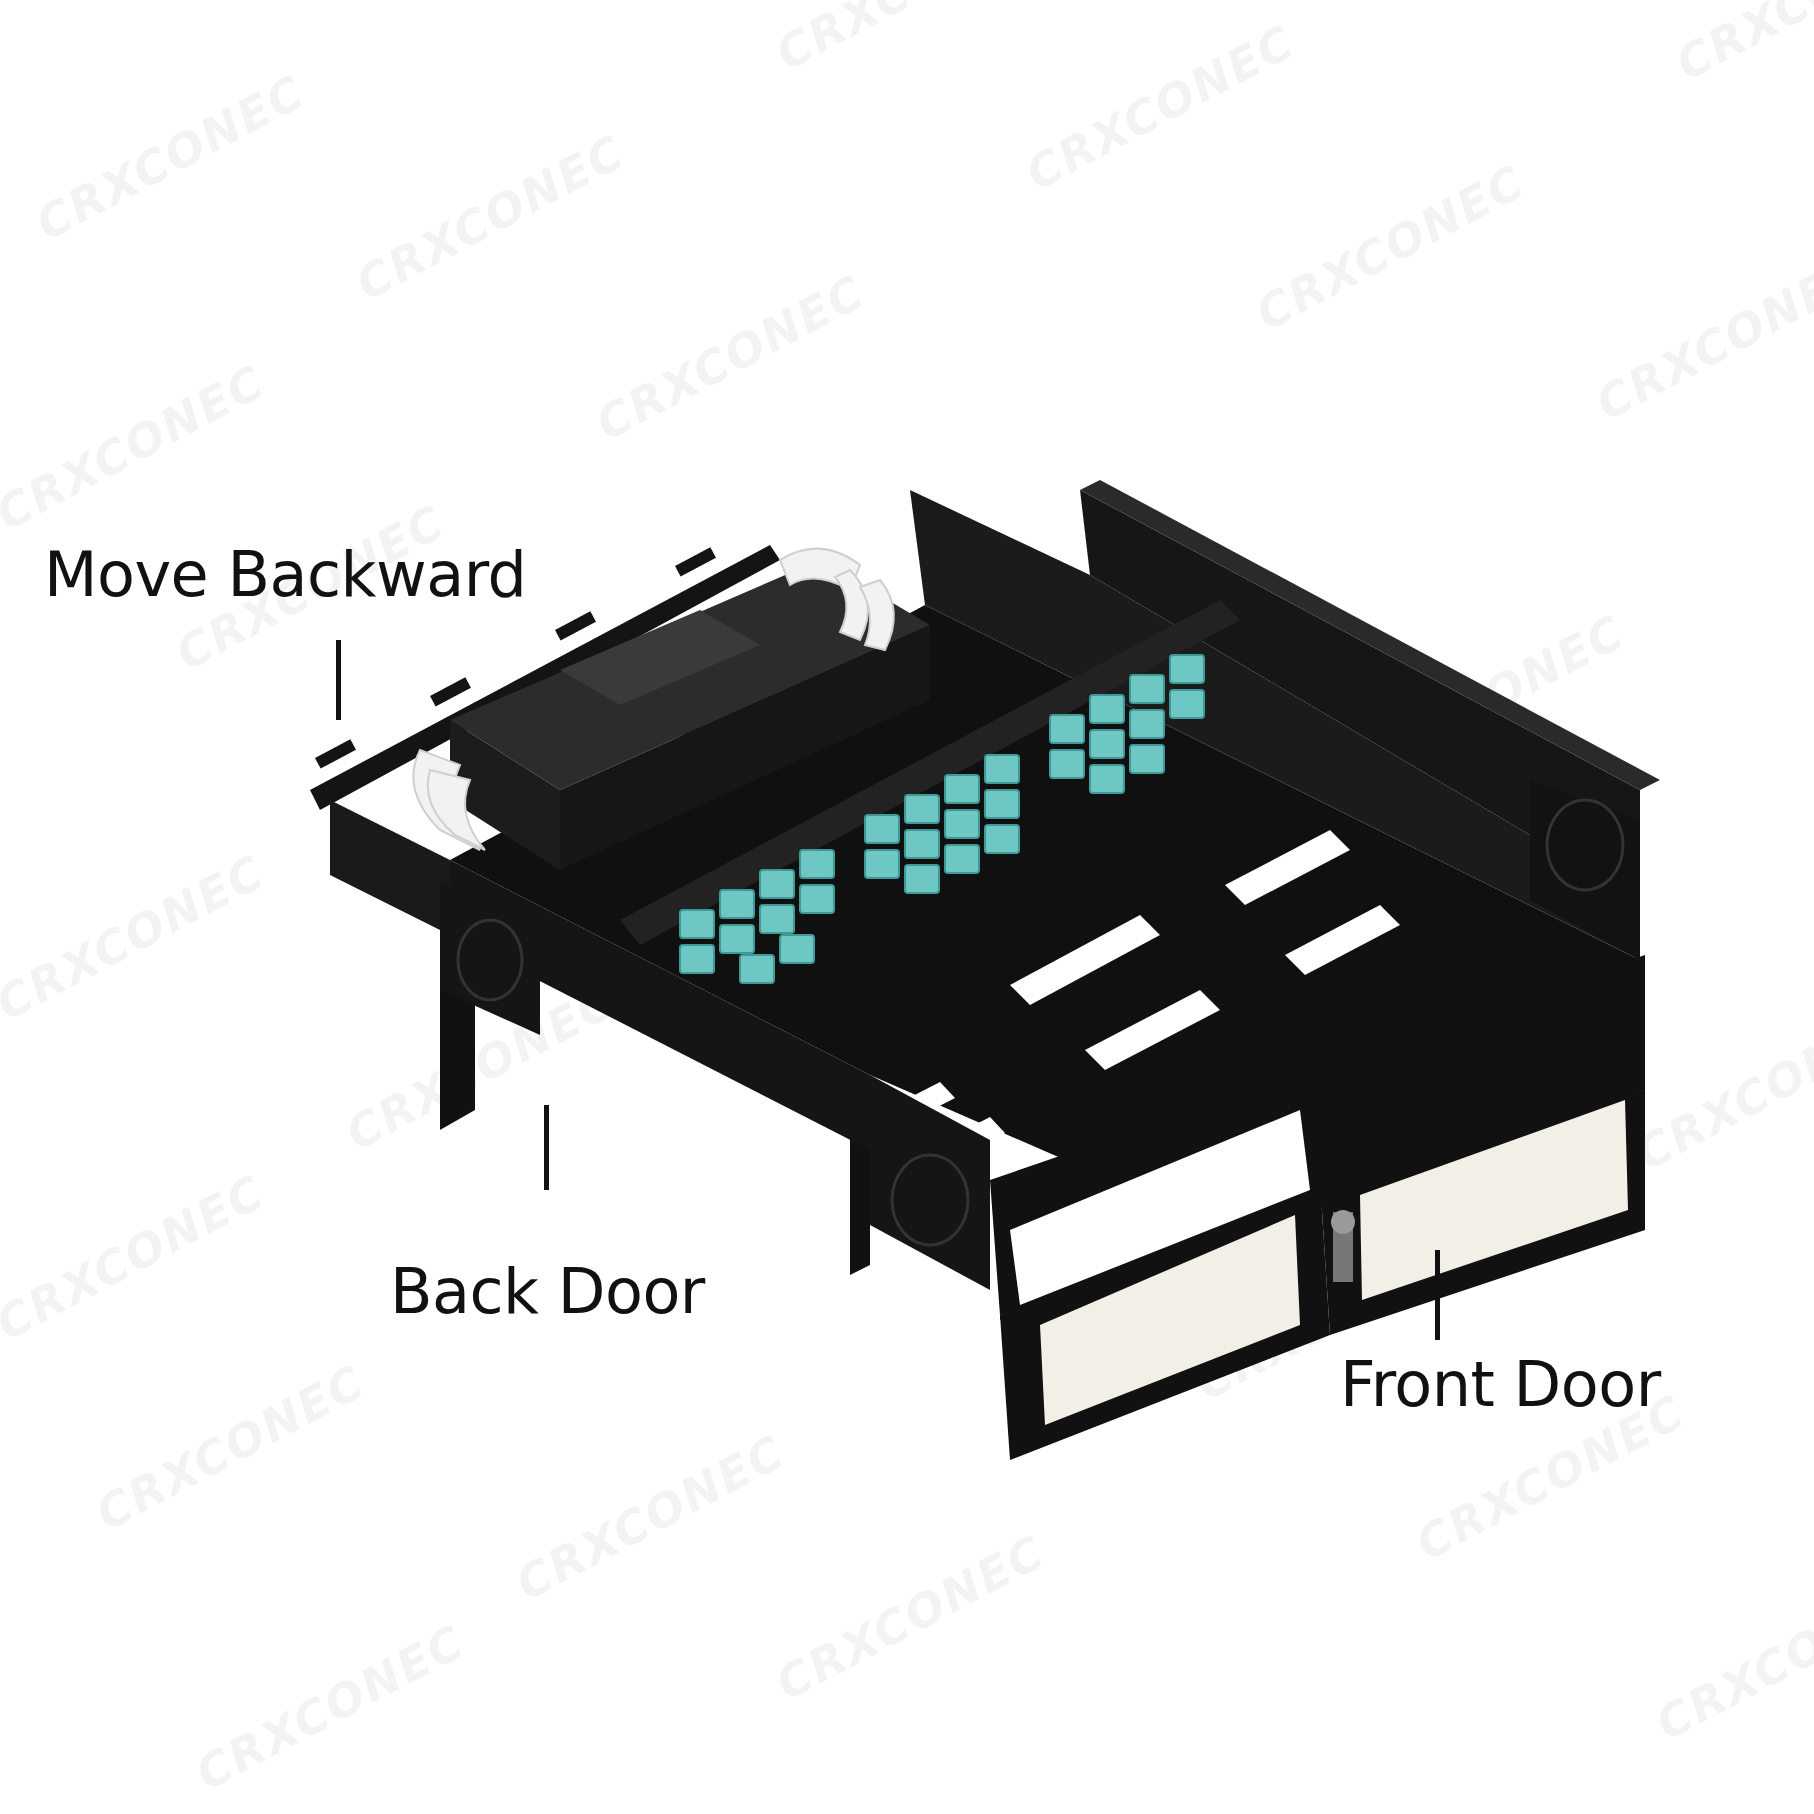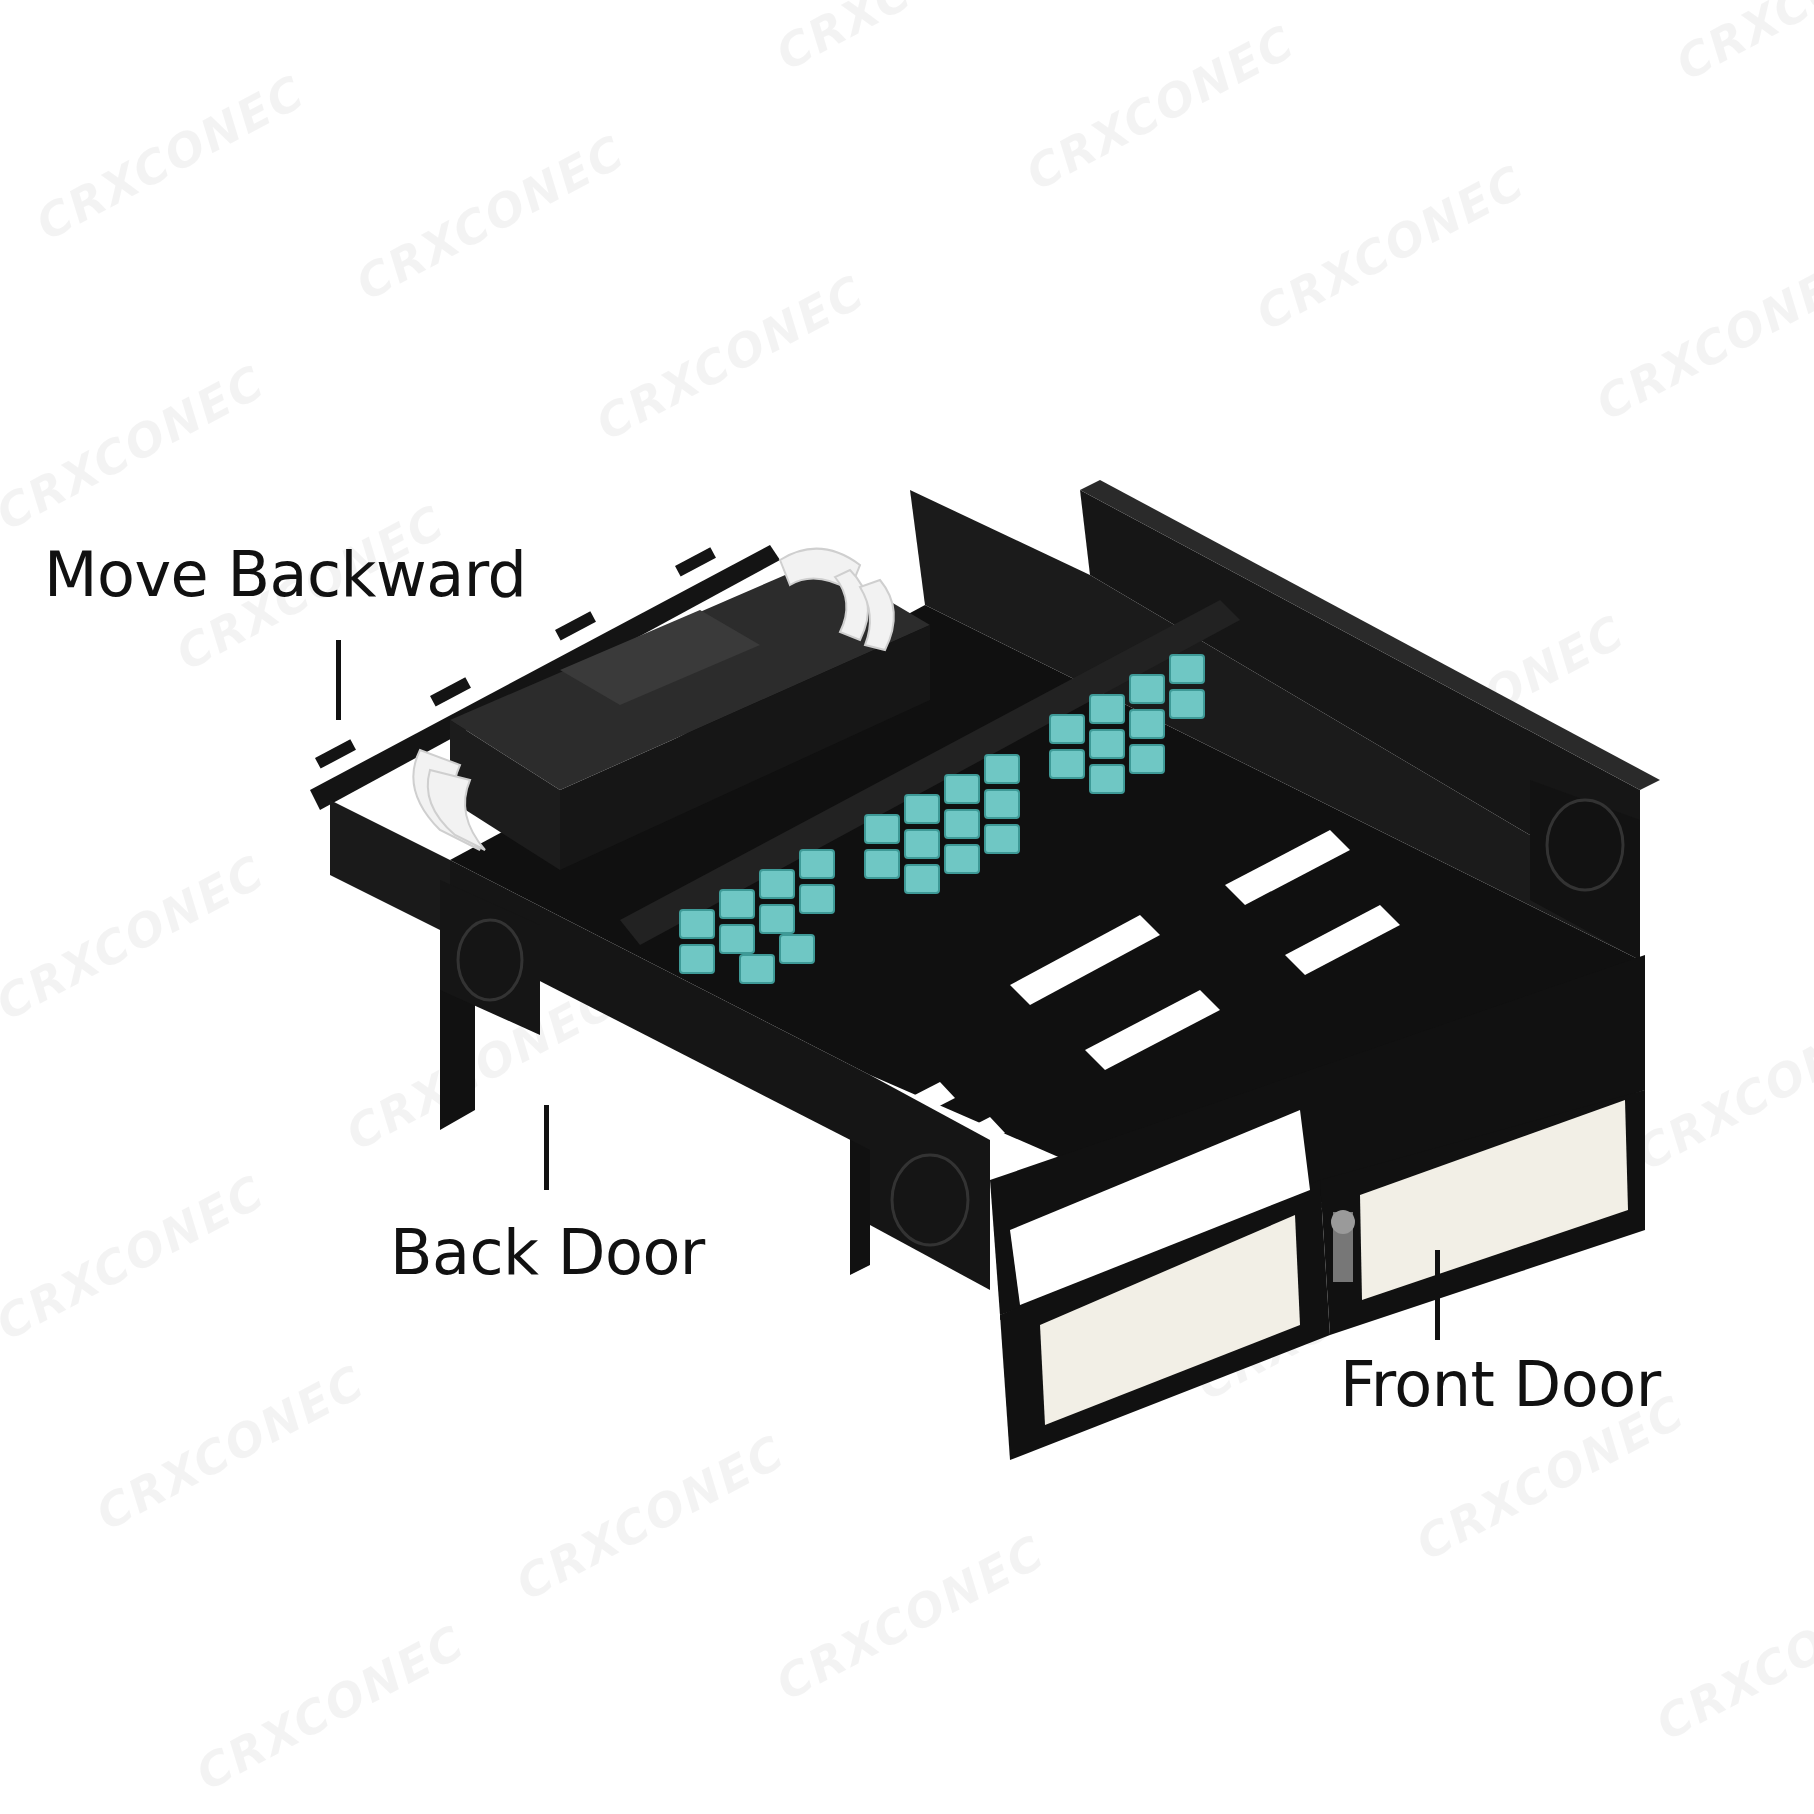--- a/index.html
+++ b/index.html
@@ -145,16 +145,16 @@
     <ellipse cx="930" cy="1200" rx="38" ry="45" fill="none" stroke="#333" stroke-width="3"></ellipse>
     <polygon points="440,880 540,925 540,1035 440,990" fill="#151515"></polygon>
     <ellipse cx="490" cy="960" rx="32" ry="40" fill="none" stroke="#333" stroke-width="3"></ellipse>
   </g>
 </svg>
 
 <div class="label" style="left:44px;top:538px;">Move Backward</div>
 <div class="leader" style="left:336px;top:640px;height:80px;"></div>
 
 <div class="leader" style="left:544px;top:1105px;height:85px;"></div>
-<div class="label" style="left:390px;top:1216px;">Back Door</div>
+<div class="label" style="left:390px;top:1255px;">Back Door</div>
 
 <div class="leader" style="left:1435px;top:1250px;height:90px;"></div>
 <div class="label" style="left:1305px;top:1348px;margin-left:35px;">Front Door</div>
 
 </body></html>

